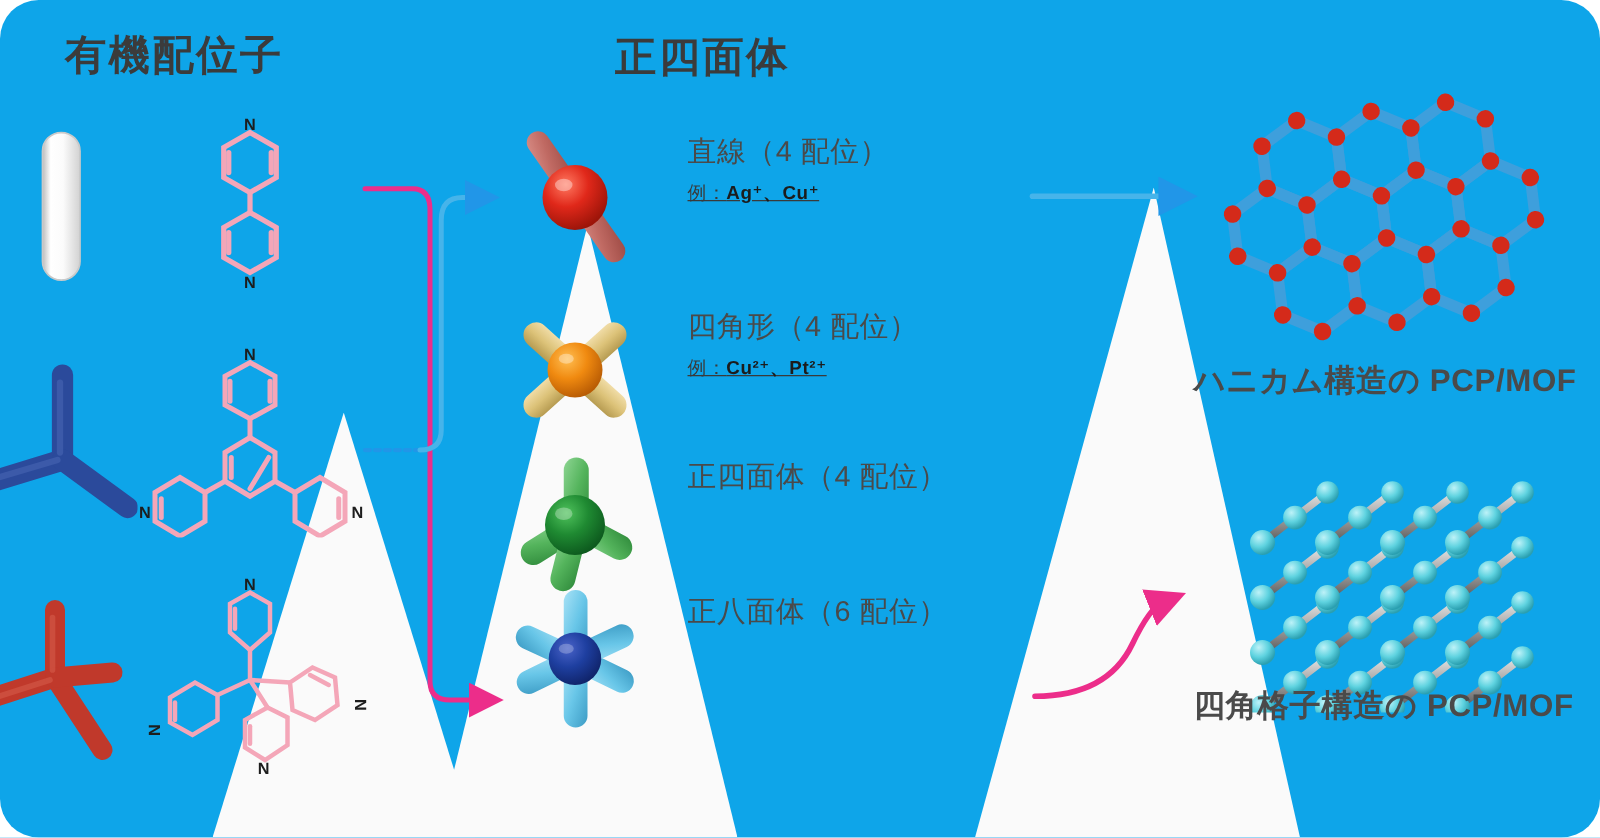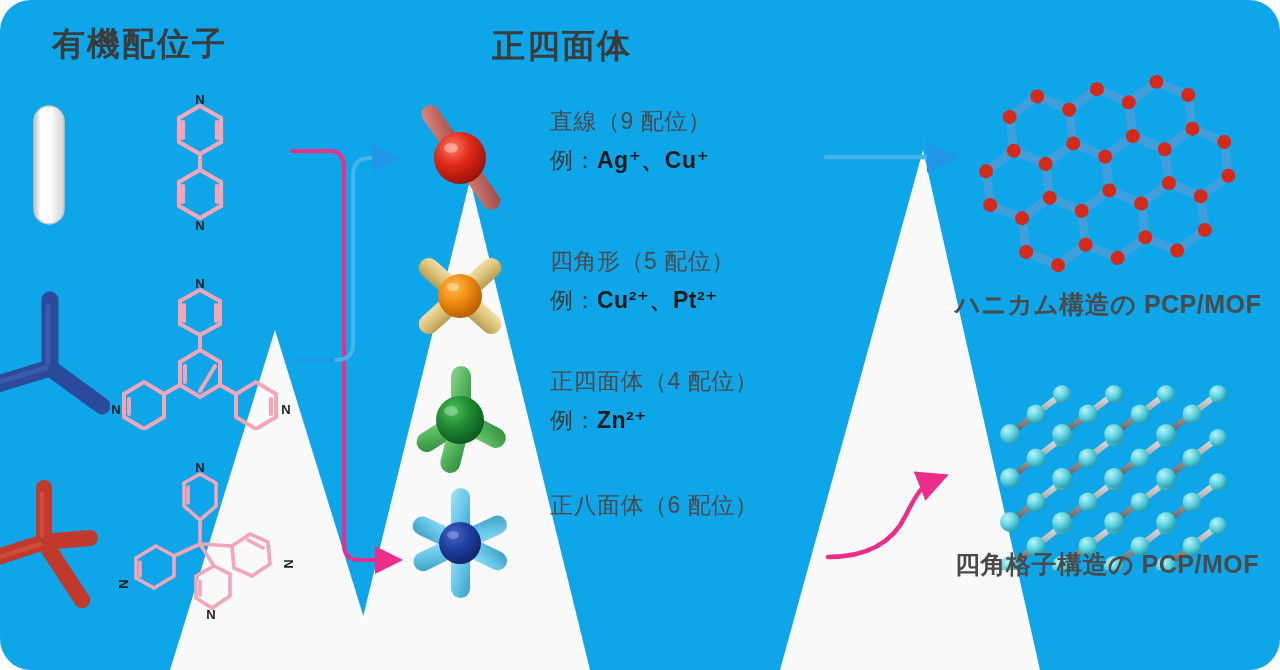--- a/index.html
+++ b/index.html
@@ -56,21 +56,21 @@
   
   .metal-row {
     position: absolute;
     left: 404px;
     width: 470px;
     height: 120px;
   }
   #metal-row-0 { top: 100px; }
   #metal-row-1 { top: 240px; }
   #metal-row-2 { top: 360px; }
-  #metal-row-3 { top: 484px; }
+  #metal-row-3 { top: 468px; }
 
   .metal-glyph {
     position: absolute;
     left: 0; top: 0;
     width: 112px;
     height: 118px;
   }
   .metal-text {
     position: absolute;
     left: 146px;
@@ -79,24 +79,25 @@
   }
   .metal-shape {
     font-size: 23px;
     color: #4a4a4a;
     font-weight: 400;
     white-space: nowrap;
     letter-spacing: 0.5px;
   }
   .metal-example {
     margin-top: 8px;
-    font-size: 23px;
+    font-size: 15px;
     color: #3a3a3a;
     white-space: nowrap;
     letter-spacing: 0.5px;
+    text-decoration: underline;
   }
   .metal-example b { font-weight: 700; color: #1c1c1c; }
 
   
   .product-label {
     position: absolute;
     font-size: 25px;
     font-weight: 700;
     color: #4a4a4a;
     white-space: nowrap;
@@ -269,21 +270,21 @@
         </defs>
         <g transform="rotate(-35 56 58)">
           <rect x="48" y="-4" width="18" height="58" rx="9" fill="url(#rodRed)"></rect>
           <rect x="48" y="62" width="18" height="58" rx="9" fill="url(#rodRed)"></rect>
         </g>
         <circle cx="56" cy="58" r="26" fill="url(#ballRed)"></circle>
         <ellipse cx="47" cy="48" rx="7" ry="5" fill="#ffffff" opacity="0.38"></ellipse>
       </svg>
     </div>
     <div class="metal-text">
-      <div class="metal-shape">直線（9 配位）</div>
+      <div class="metal-shape">直線（4 配位）</div>
       <div class="metal-example"><span>例：</span><b>Ag⁺、Cu⁺</b></div>
     </div>
   </div>
 
   <div class="metal-row" id="metal-row-1">
     <div class="metal-glyph">
       <svg width="112" height="118" viewBox="0 0 112 118">
         <defs>
           <linearGradient id="rodTan" x1="0" y1="0" x2="0" y2="1">
             <stop offset="0%" stop-color="#f0dca6"></stop>
@@ -302,21 +303,21 @@
           </g>
           <g transform="rotate(-42 56 56)">
             <rect x="4" y="46" width="104" height="20" rx="10" fill="url(#rodTan)"></rect>
           </g>
           <circle cx="56" cy="56" r="22" fill="url(#ballOr)"></circle>
           <ellipse cx="49" cy="47" rx="6" ry="4" fill="#ffffff" opacity="0.35"></ellipse>
         </g>
       </svg>
     </div>
     <div class="metal-text">
-      <div class="metal-shape">四角形（5 配位）</div>
+      <div class="metal-shape">四角形（4 配位）</div>
       <div class="metal-example"><span>例：</span><b>Cu²⁺、Pt²⁺</b></div>
     </div>
   </div>
 
   <div class="metal-row" id="metal-row-2">
     <div class="metal-glyph">
       <svg width="112" height="118" viewBox="0 0 112 118">
         <defs>
           <linearGradient id="rodGr" x1="0" y1="0" x2="1" y2="1">
             <stop offset="0%" stop-color="#8fd694"></stop>
@@ -338,21 +339,20 @@
           </g>
         <g transform="rotate(14 56 60)">
             <rect x="47" y="58" width="20" height="56" rx="10" fill="url(#rodGr)"></rect>
           </g>
         <circle cx="56" cy="60" r="24" fill="url(#ballGr)"></circle>
         <ellipse cx="47" cy="51" rx="7" ry="5" fill="#ffffff" opacity="0.3"></ellipse>
       </svg>
     </div>
     <div class="metal-text">
       <div class="metal-shape">正四面体（4 配位）</div>
-      <div class="metal-example"><span>例：</span><b>Zn²⁺</b></div>
     </div>
   </div>
 
   <div class="metal-row" id="metal-row-3">
     <div class="metal-glyph">
       <svg width="112" height="118" viewBox="0 0 112 118">
         <defs>
           <linearGradient id="rodCy" x1="0" y1="0" x2="1" y2="1">
             <stop offset="0%" stop-color="#a9e2f6"></stop>
               <stop offset="50%" stop-color="#68c6e8"></stop>

